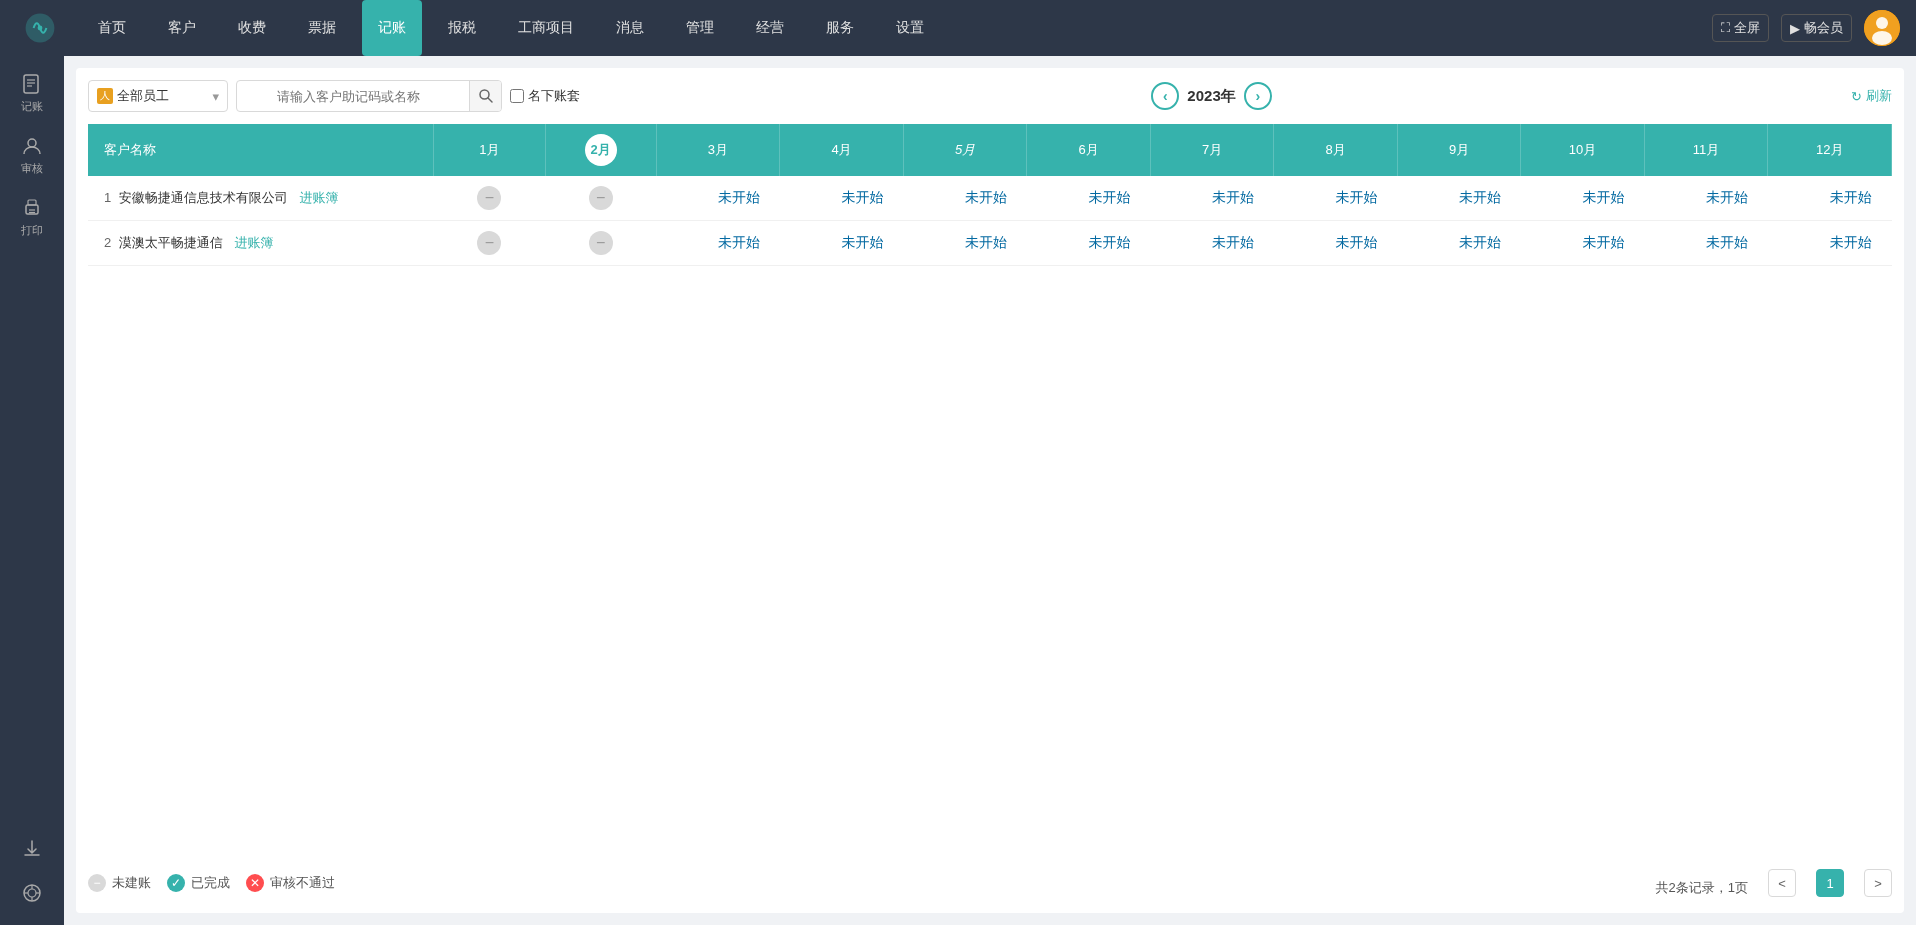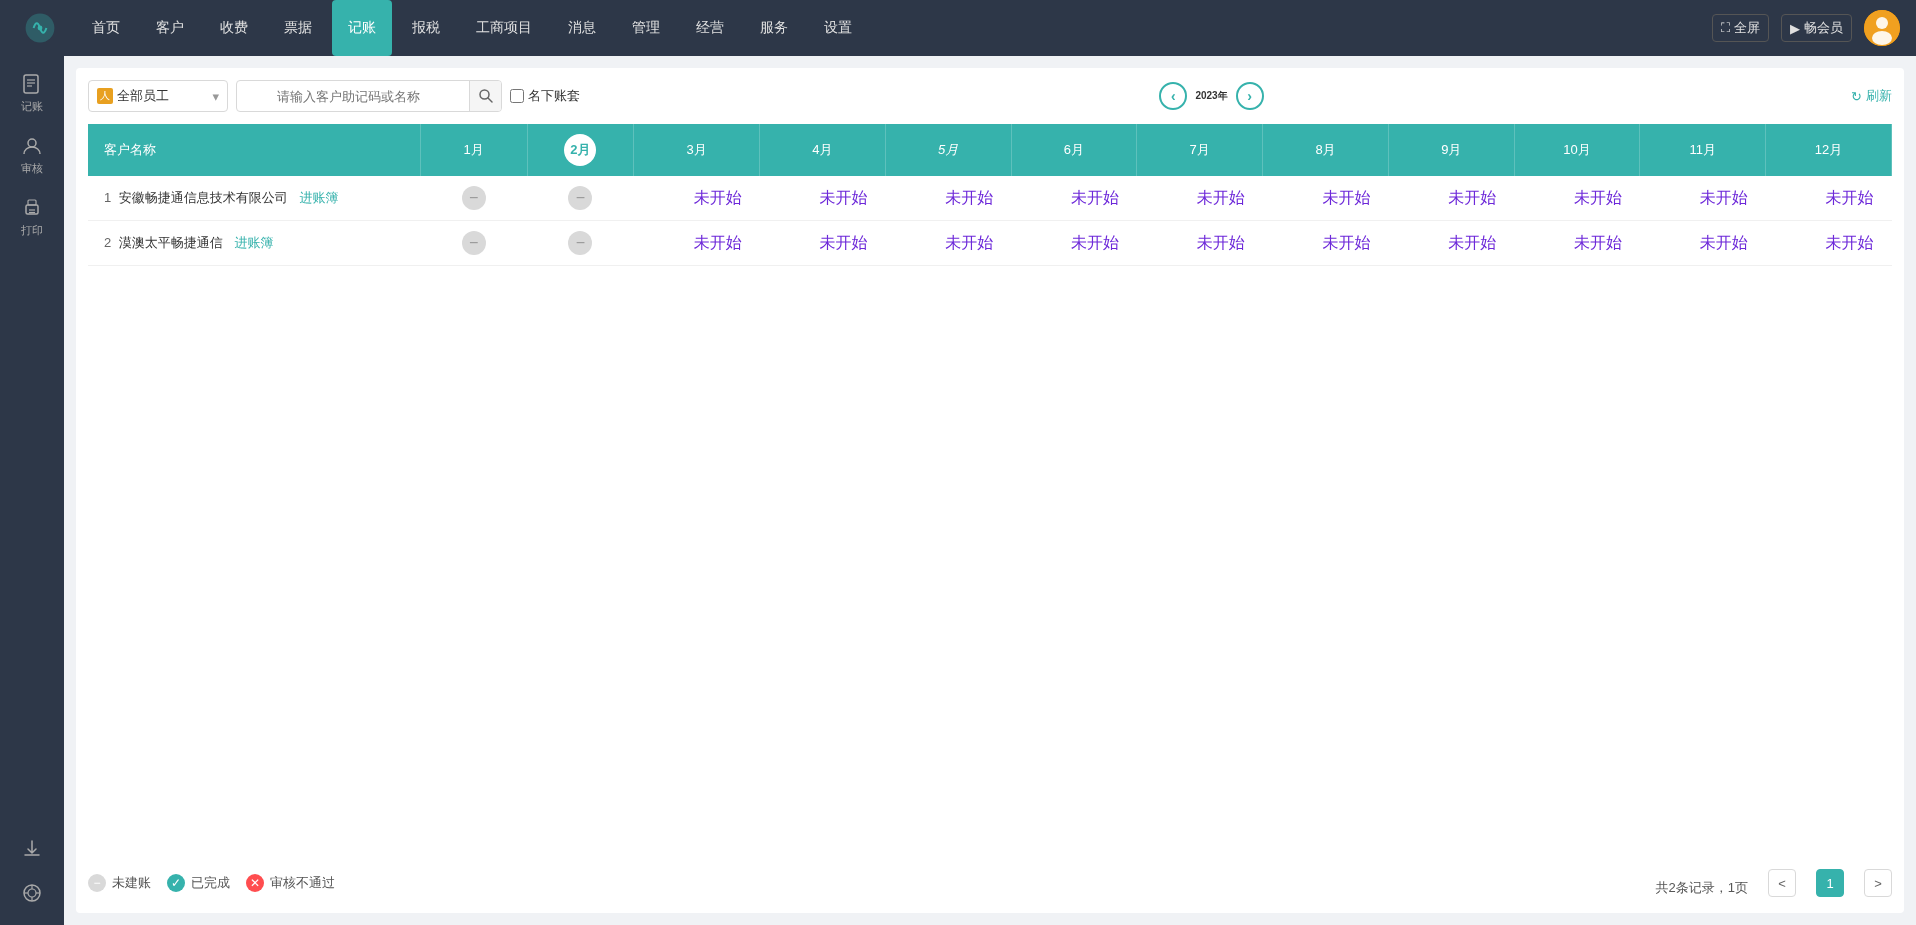--- a/index.html
+++ b/index.html
@@ -2,21 +2,21 @@
 <html><head>
   <meta charset="utf-8">
   <style>
     * { margin: 0; padding: 0; box-sizing: border-box; }
     body { font-family: 'Microsoft YaHei', '微软雅黑', Arial, sans-serif; font-size: 13px; background: #f0f2f5; color: #333; width: 1916px; min-height: 925px; }
 
     
     .top-nav {
       display: flex; align-items: center;
       background: #2d3748; height: 56px;
-      padding: 0 16px; gap: 4px;
+      padding: 0 16px; gap: 10px;
     }
     .top-nav .logo {
       width: 48px; display: flex; align-items: center; justify-content: center; margin-right: 8px;
     }
     .top-nav .logo svg { width: 32px; height: 32px; }
     .nav-item {
       padding: 0 16px; height: 56px; display: flex; align-items: center;
       color: #e0e0e0; cursor: pointer; font-size: 14px; white-space: nowrap;
     }
     .nav-item.active {
@@ -91,21 +91,21 @@
     .checkbox-wrap input[type=checkbox] { width: 14px; height: 14px; cursor: pointer; }
 
     .year-nav {
       display: flex; align-items: center; gap: 8px; margin-left: auto;
     }
     .year-nav .year-btn {
       width: 28px; height: 28px; border-radius: 50%; border: 2px solid #36b2ac;
       display: flex; align-items: center; justify-content: center; cursor: pointer;
       color: #36b2ac; font-size: 14px; font-weight: bold;
     }
-    .year-nav .year-label { font-size: 10px; font-weight: bold; color: #333; }
+    .year-nav .year-label { font-size: 15px; font-weight: bold; color: #333; }
 
     .refresh-btn {
       display: flex; align-items: center; gap: 4px; cursor: pointer; color: #36b2ac; font-size: 13px;
     }
 
     
     .data-table { width: 100%; border-collapse: collapse; flex: 1; }
     .data-table th {
       background: #36b2ac; color: #fff; font-size: 13px; font-weight: normal;
       padding: 10px 3px; text-align: center; border-right: 1px solid rgba(255,255,255,0.2);
@@ -124,21 +124,21 @@
     .data-table td.col-name { text-align: left; padding-left: 16px; }
 
     .row-num { color: #666; margin-right: 4px; }
     .company-name { color: #333; }
     .enter-link { color: #36b2ac; cursor: pointer; margin-left: 8px; text-decoration: none; }
 
     .status-dash {
       display: inline-flex; align-items: center; justify-content: center;
       width: 24px; height: 24px; border-radius: 50%; background: #d9d9d9; color: #999; font-size: 16px;
     }
-    .status-not-started { color: #6d28d9; font-size: 16px; margin-left: 42px; }
+    .status-not-started { color: #0369a1; font-size: 14px; margin-left: 42px; }
 
     
     .table-footer {
       display: flex; align-items: center; padding: 10px 0 4px; gap: 16px;
     }
     .legend-item {
       display: flex; align-items: center; gap: 6px; font-size: 13px; color: #555;
     }
     .legend-dot {
       width: 18px; height: 18px; border-radius: 50%; display: inline-flex; align-items: center; justify-content: center;

